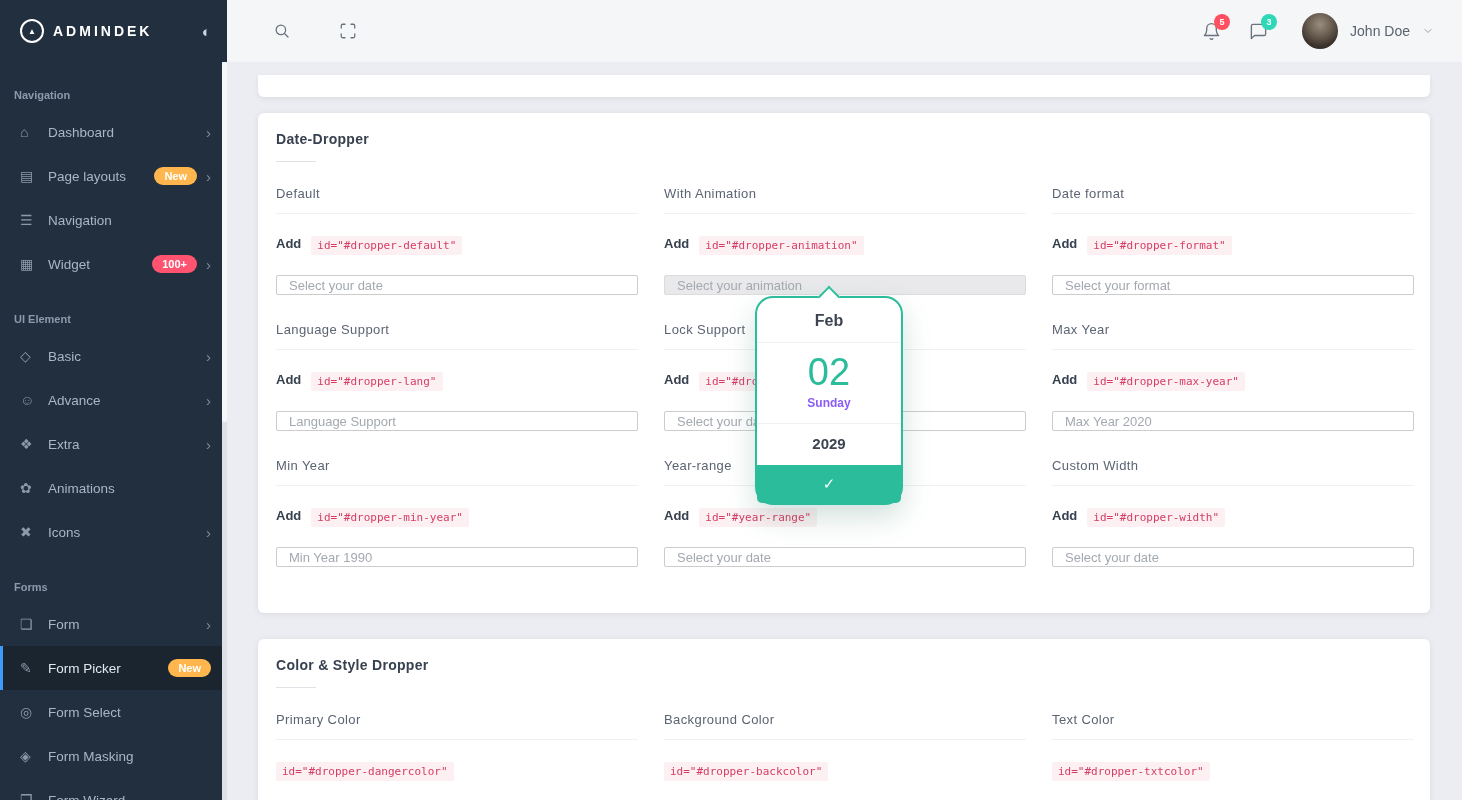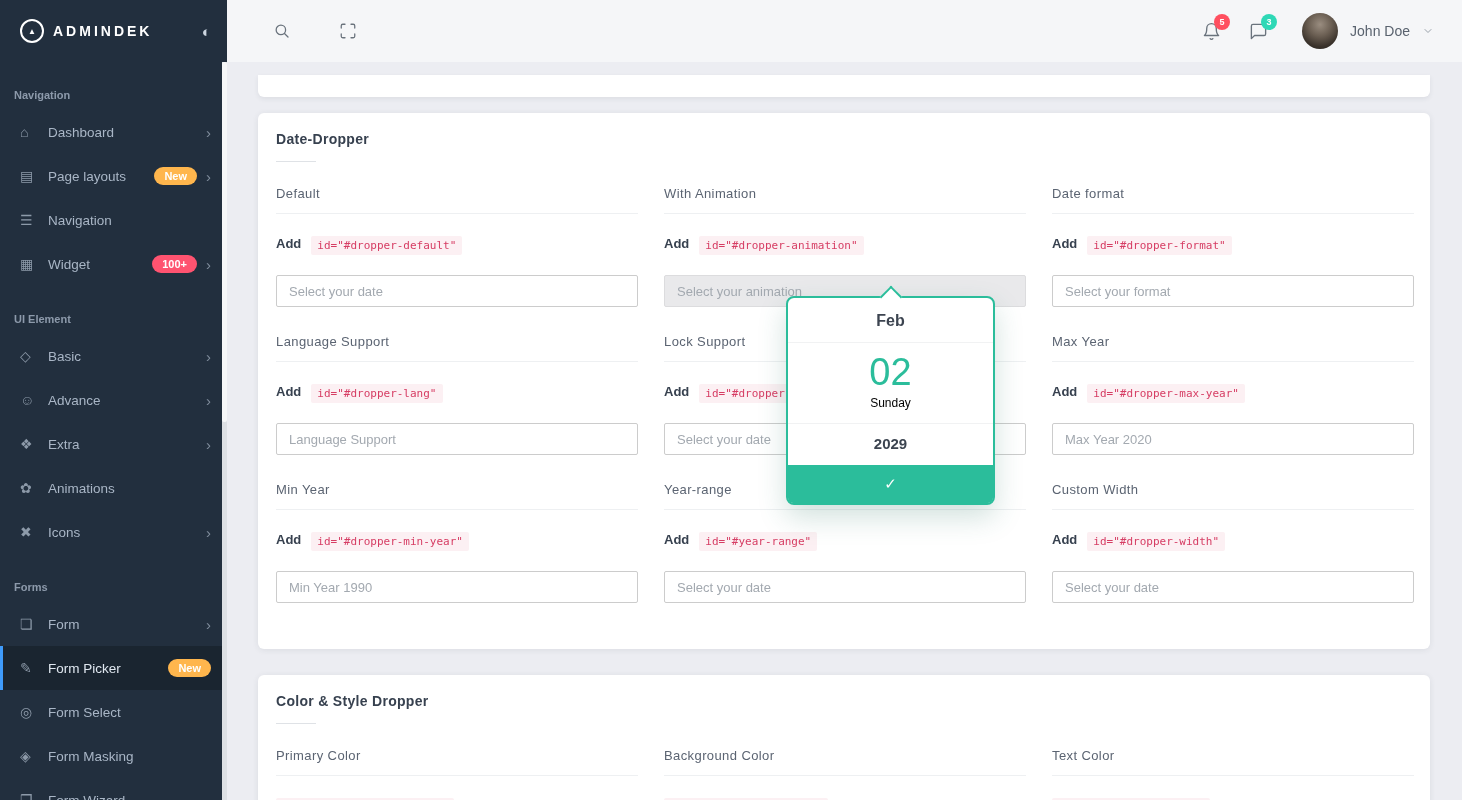--- a/index.html
+++ b/index.html
@@ -44,30 +44,30 @@
   .card { background:#fff; border-radius:6px; box-shadow:0 1px 6px rgba(40,50,70,.09); padding:18px 16px 46px 18px; }
   .card.first { margin-top:16px; }
   .card.second { margin-top:26px; padding-bottom:80px; }
   .card-title { font-size:14px; font-weight:bold; color:#37414f; letter-spacing:.3px; }
   .title-rule { width:40px; height:1px; background:#dfe2e6; margin:14px 0 24px; }
   .grid { display:grid; grid-template-columns:repeat(3,1fr); column-gap:26px; row-gap:27px; }
   .cell-heading { font-size:13px; color:#5b6472; letter-spacing:.4px; padding-bottom:12px; border-bottom:1px solid #eef0f2; }
   .add-line { margin-top:22px; display:flex; align-items:flex-start; gap:10px; }
   .add-label { font-size:13px; font-weight:bold; color:#37414f; }
   .code-chip { font-family:"DejaVu Sans Mono", monospace; font-size:11px; color:#d63c63; background:#fcf0f3; padding:3px 6px; border-radius:2px; }
-  .cell input { margin-top:20px; width:100%; height:32px; border:1px solid #cccccc; border-radius:2px; padding:0 12px; font-size:13px; color:#495057; background:#fff; outline:none; }
+  .cell input { margin-top:20px; width:100%; height:20px; border:1px solid #cccccc; border-radius:2px; padding:0 12px; font-size:13px; color:#495057; background:#fff; outline:none; }
   .cell input::placeholder { color:#a3a9b0; }
   .cell input.focused { background:#e9e9eb; border-color:#dcdcde; }
 
   
-  .datepicker { position:absolute; left:528px; top:234px; width:209px; background:#fff; border:2px solid #2bbd9b; border-radius:8px; box-shadow:0 12px 28px rgba(45,120,100,.22); z-index:5; text-align:center;margin-left:31px; }
+  .datepicker { position:absolute; left:528px; top:234px; width:148px; background:#fff; border:2px solid #2bbd9b; border-radius:18px; box-shadow:0 12px 28px rgba(45,120,100,.22); z-index:5; text-align:center; }
   .datepicker::before { content:''; position:absolute; top:-9px; left:50%; margin-left:-8px; width:14px; height:14px; background:#fff; border-left:2px solid #2bbd9b; border-top:2px solid #2bbd9b; transform:rotate(45deg); }
   .dp-month { font-size:16px; font-weight:bold; color:#3c4450; padding:14px 0 12px; border-bottom:1px solid #f1f2f3; cursor:pointer; }
   .dp-day { font-size:38px; color:#2bbd9b; padding-top:10px; line-height:1; cursor:pointer; }
-  .dp-weekday { font-size:12px; font-weight:normal; color:#000000; padding:5px 0 13px; }
+  .dp-weekday { font-size:12px; font-weight:bold; color:#8b5cf6; padding:5px 0 13px; }
   .dp-year { font-size:15px; font-weight:bold; color:#3c4450; padding:11px 0 13px; border-top:1px solid #f1f2f3; cursor:pointer; }
   .dp-footer { background:#2bbd9b; color:#fff; height:38px; display:flex; align-items:center; justify-content:center; border-radius:0 0 5px 5px; font-size:15px; cursor:pointer; }
 </style>
 </head>
 <body>
 
 <div class="app">
 
   <aside class="sidebar">
     <div class="logo-row">

